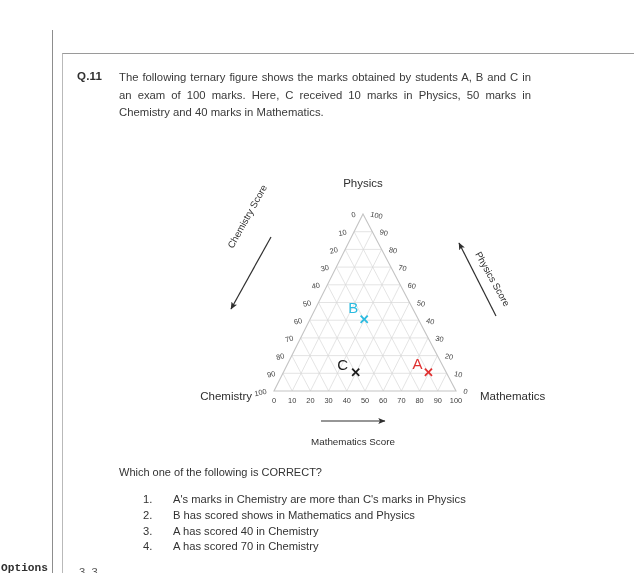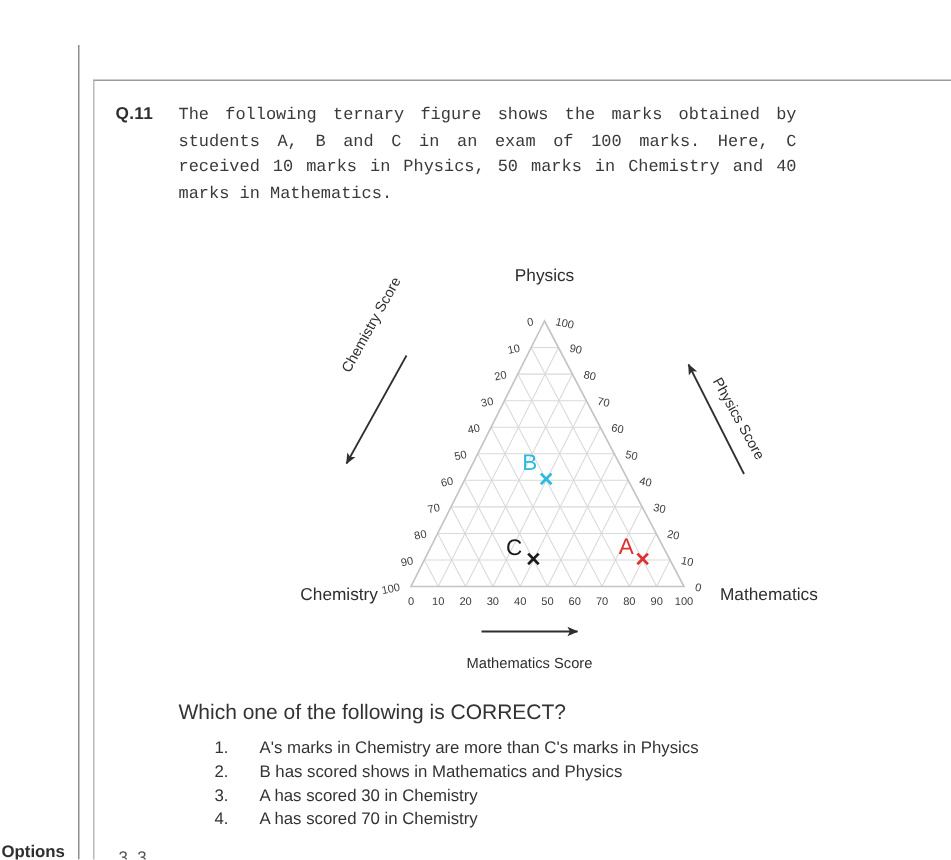--- a/index.html
+++ b/index.html
@@ -20,47 +20,47 @@
     border-left:1px solid #b9b9b9;
     box-sizing:border-box;background:#fff;margin-top:36px;
   }
   #qnum{
     position:absolute;left:14px;top:16px;
     font-size:11.5px;font-weight:bold;color:#2f2f2f;letter-spacing:.2px;
   }
   #stem{
     position:absolute;left:56px;top:15px;width:412px;
     font-size:11.3px;line-height:17.5px;color:#3a3a3a;
-    text-align:justify;text-justify:inter-word;font-family:Liberation Mono, monospace;
+    text-align:justify;text-justify:inter-word;
   }
 
   
   #figure{
     position:absolute;left:58px;top:103px;width:450px;height:295px;
   }
   #figure svg{display:block;}
 
   
   #subq{
     position:absolute;left:56px;top:412px;
-    font-size:14px;color:#333;
+    font-size:11px;color:#333;
   }
   #choices{
     position:absolute;left:80px;top:438px;width:420px;
   }
   .choice-row{display:flex;font-size:11.2px;color:#333;line-height:15.8px;}
   .choice-num{width:30px;flex:none;}
   .choice-txt{flex:1;}
 
   #options-block{
     position:absolute;left:0px;top:508px;width:300px;
   }
   #options-label{
     position:absolute;left:-62px;top:0px;
-    font-size:11.2px;font-weight:bold;color:#2f2f2f;
+    font-size:11.2px;font-weight:bold;color:#2f2f2f;font-family:Liberation Mono, monospace;
   }
   .opt-row{
     font-size:11.2px;color:#555;line-height:20px;
     padding-left:16px;
   }
   .opt-row:first-child{padding-left:0px;}
 </style>
 </head>
 <body>
 
@@ -181,21 +181,21 @@
     <div class="choice-row">
       <span class="choice-num">1.</span>
       <span class="choice-txt">A's marks in Chemistry are more than C's marks in Physics</span>
     </div>
     <div class="choice-row">
       <span class="choice-num">2.</span>
       <span class="choice-txt">B has scored shows in Mathematics and Physics</span>
     </div>
     <div class="choice-row">
       <span class="choice-num">3.</span>
-      <span class="choice-txt">A has scored 30 in Chemistry</span>
+      <span class="choice-txt">A has scored 40 in Chemistry</span>
     </div>
     <div class="choice-row">
       <span class="choice-num">4.</span>
       <span class="choice-txt">A has scored 70 in Chemistry</span>
     </div>
   </div>
 
   <div id="options-block">
     <div id="options-label">Options</div>
     <div class="opt-row">3. 3</div>

